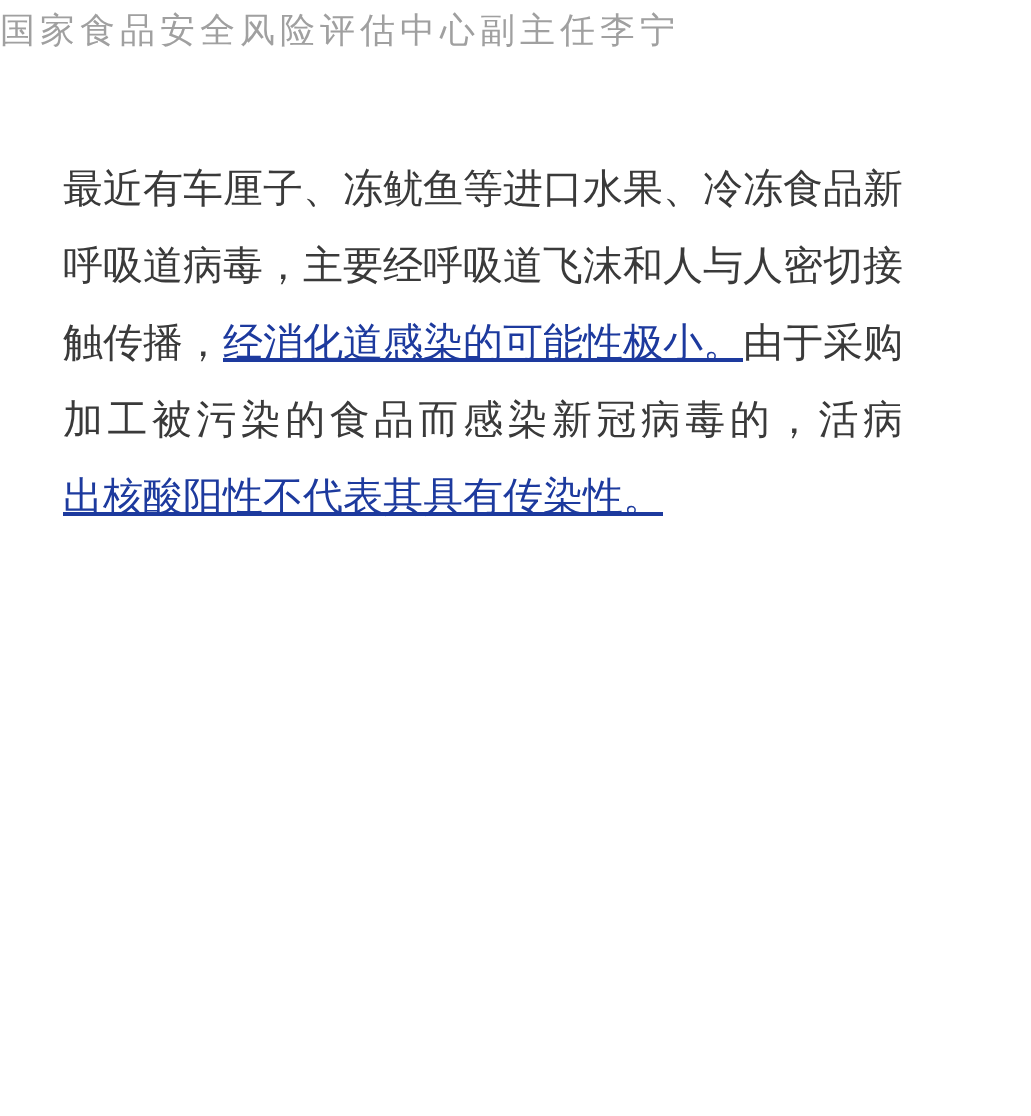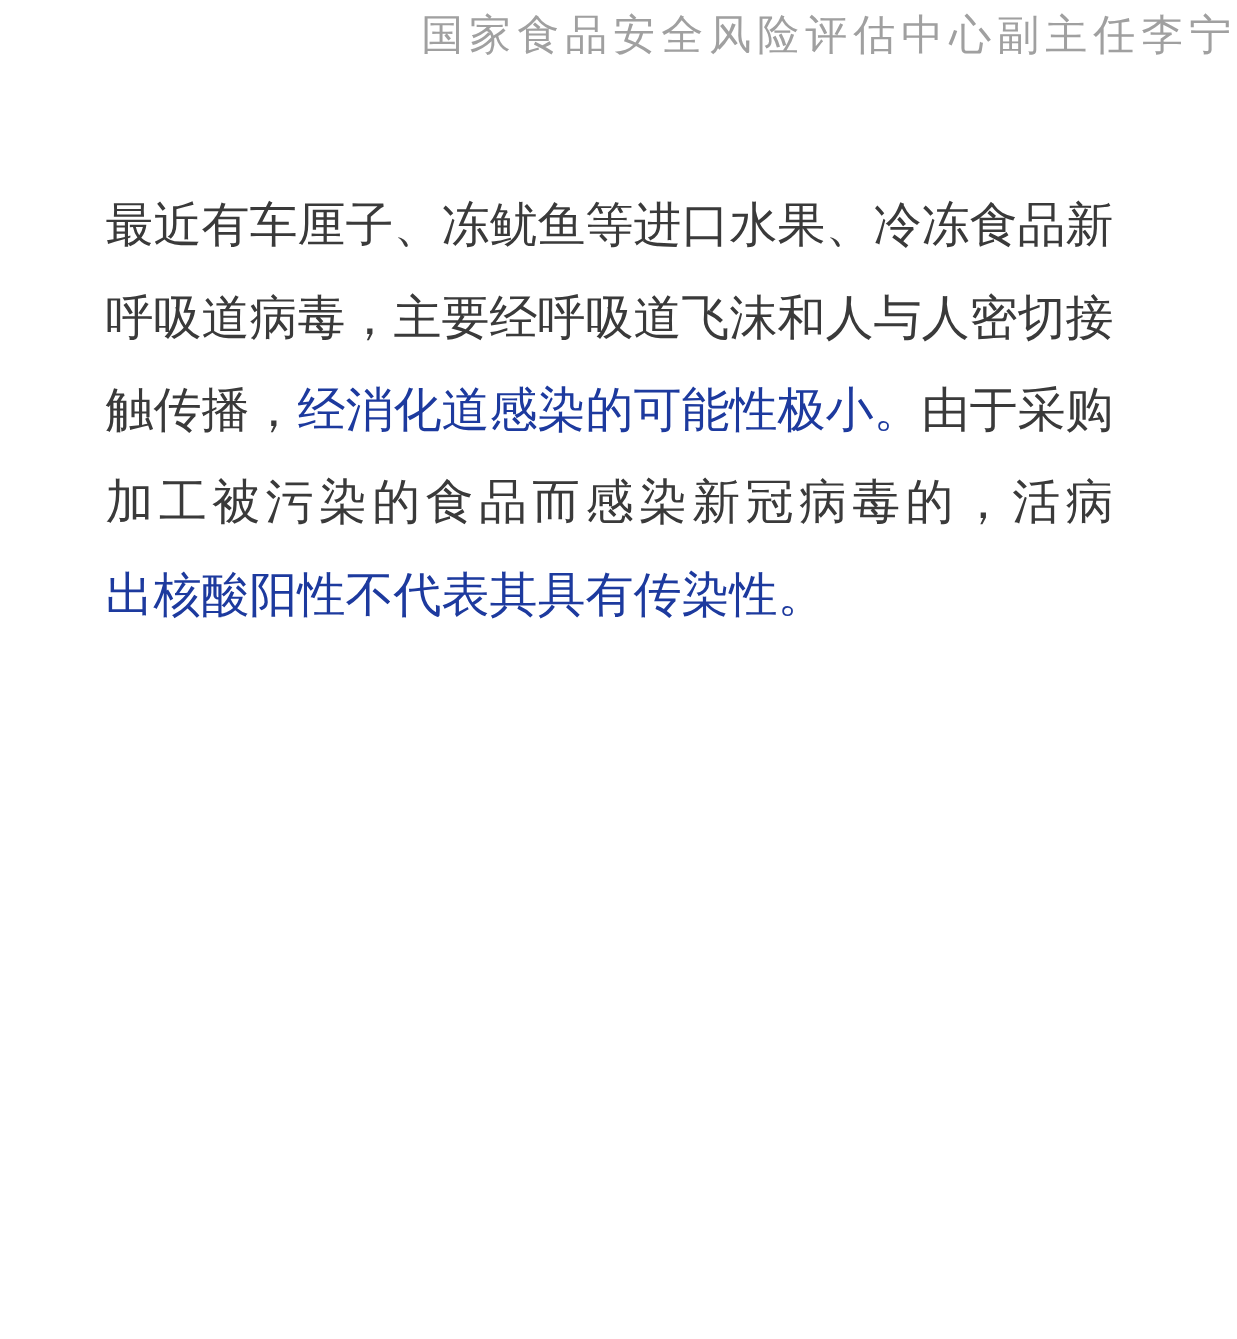--- a/index.html
+++ b/index.html
@@ -15,48 +15,49 @@
   }
   body {
     width: 1031px;
     height: 1116px;
     background: var(--bg);
     overflow: hidden;
     font-family: "Liberation Sans", "DejaVu Sans", sans-serif;
   }
   .caption {
     margin-top: 8px;
-    text-align: right;
+    text-align: left;
     font-size: 35px;
     line-height: 44px;
     letter-spacing: 5px;
     color: var(--caption);
   }
   .article {
     margin-top: 98px;
-    padding-left: 88px;
+    padding-left: 63px;
     width: 928px; 
     color: var(--body-text);
     font-size: 40px;
     line-height: 77px;
   }
   .paragraph + .paragraph {
     margin-top: 92px;
   }
   .line {
     width: 840px;
     white-space: nowrap;
     text-align: justify;
     text-align-last: justify;
   }
   .line.end {
     text-align-last: left;
   }
   .hl {
     color: var(--highlight);
+    text-decoration: underline;
   }
 </style>
 </head>
 <body>
 
 <div class="caption">国家食品安全风险评估中心副主任李宁</div>
 
 <div class="article">
 
   <div class="paragraph">

